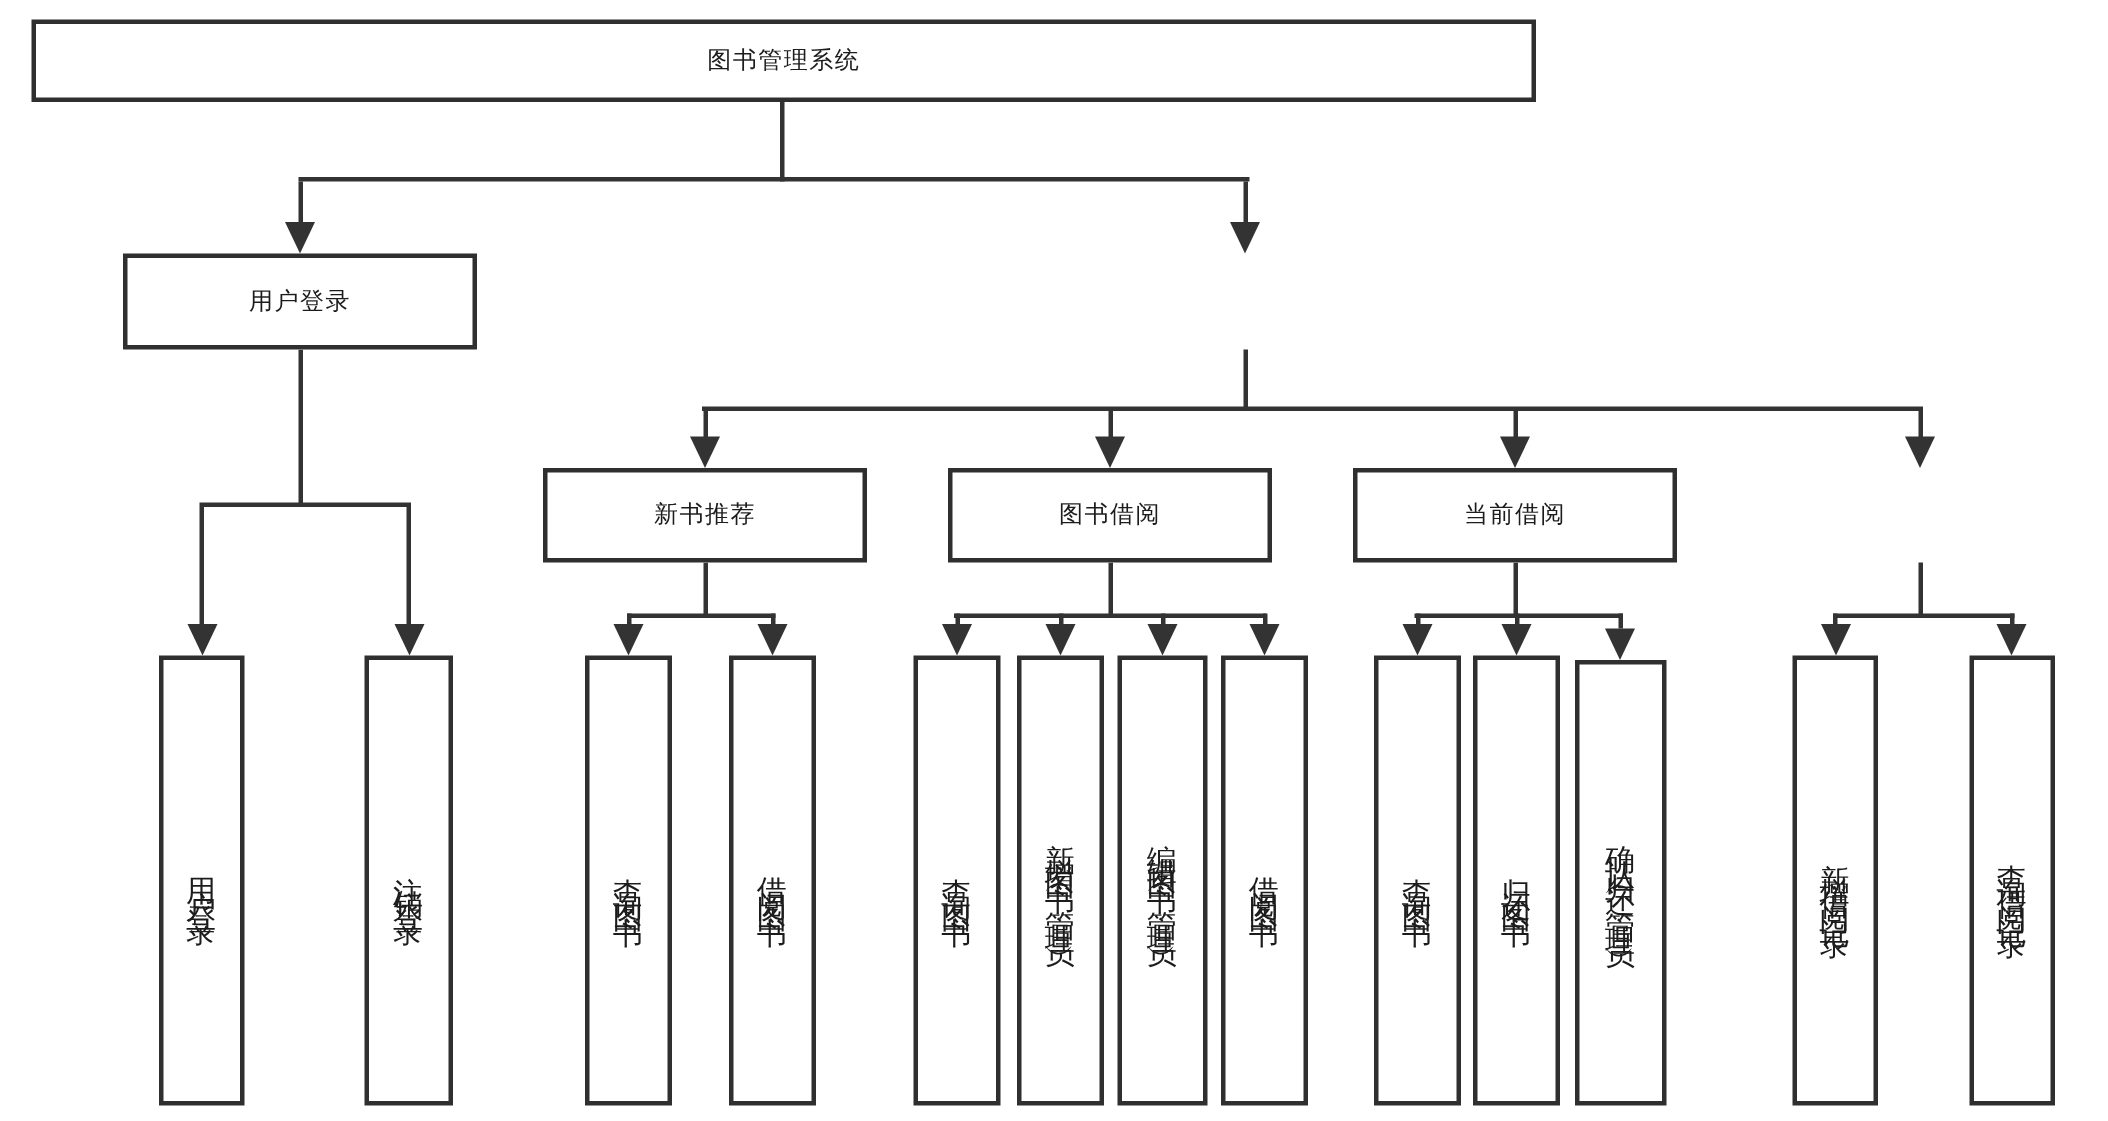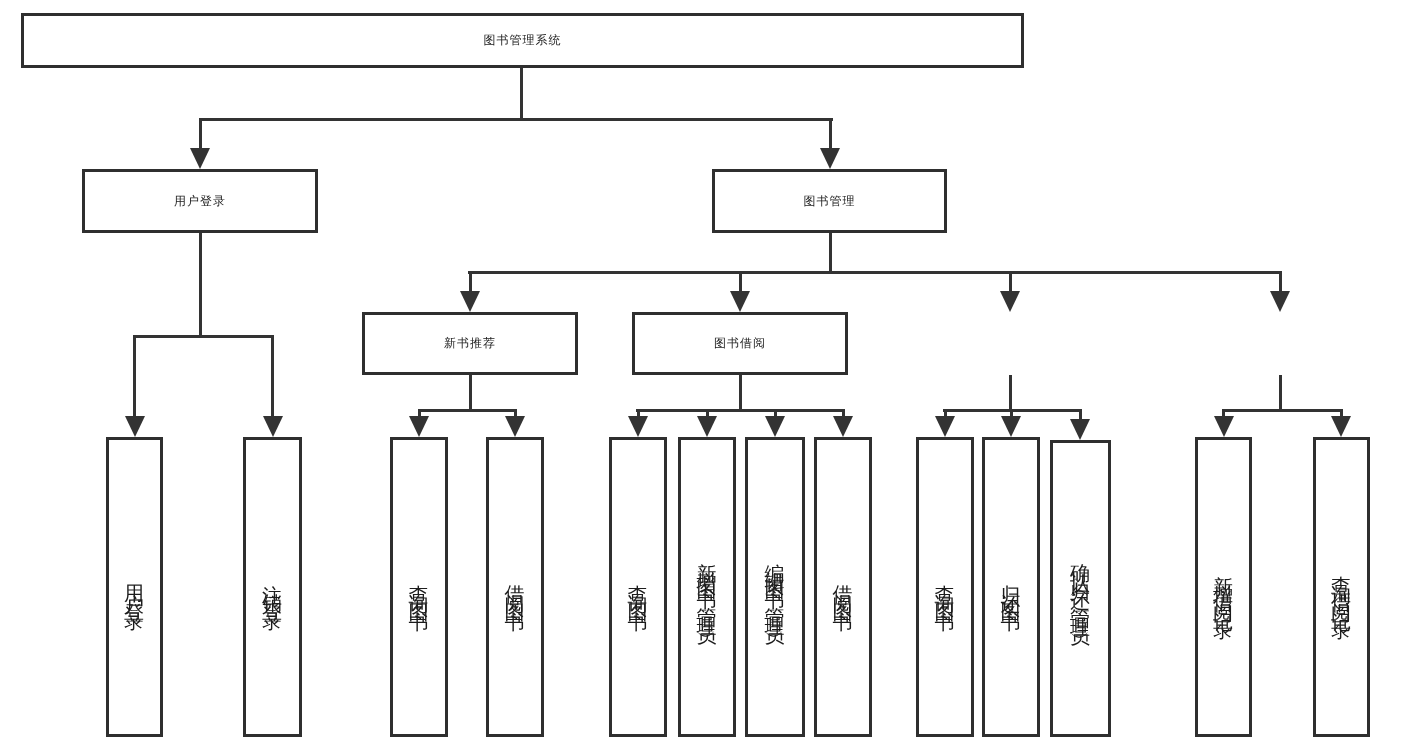--- a/index.html
+++ b/index.html
@@ -13,21 +13,21 @@
   }
   
   .hbox {
     position: absolute;
     box-sizing: border-box;
     border: 3px solid #2f2f2f;
     background: #ffffff;
     display: flex;
     align-items: center;
     justify-content: center;
-    font-size: 12px;
+    font-size: 16px;
     color: #1c1c1c;
     letter-spacing: 1px;
     z-index: 2;
   }
   
   .vbox {
     position: absolute;
     box-sizing: border-box;
     border: 3px solid #2f2f2f;
     background: #ffffff;
@@ -81,23 +81,20 @@
 
   <div class="vl" style="left:520px;top:68px;height:53px"></div>
   <div class="hl" style="left:199px;top:118px;width:634px"></div>
   <div class="vl" style="left:199px;top:121px;height:28px"></div>
   <div class="vl" style="left:829px;top:121px;height:28px"></div>
   <div class="ar" style="left:190px;top:148px"></div>
   <div class="ar" style="left:820px;top:148px"></div>
 
   <div class="hbox" style="left:82px;top:169px;width:236px;height:64px">
     <span>用户登录</span>
-  </div>
-  <div class="hbox" style="left:712px;top:169px;width:235px;height:64px">
-    <span>图书管理</span>
   </div>
 
   <div class="vl" style="left:199px;top:233px;height:103px"></div>
   <div class="hl" style="left:133px;top:335px;width:141px"></div>
   <div class="vl" style="left:133px;top:338px;height:78px"></div>
   <div class="vl" style="left:271px;top:338px;height:78px"></div>
   <div class="ar" style="left:125px;top:416px"></div>
   <div class="ar" style="left:263px;top:416px"></div>
 
   <div class="vl" style="left:829px;top:233px;height:41px"></div>
@@ -110,20 +107,23 @@
   <div class="ar" style="left:730px;top:291px"></div>
   <div class="ar" style="left:1000px;top:291px"></div>
   <div class="ar" style="left:1270px;top:291px"></div>
 
   <div class="hbox" style="left:362px;top:312px;width:216px;height:63px">
     <span>新书推荐</span>
   </div>
   <div class="hbox" style="left:632px;top:312px;width:216px;height:63px">
     <span>图书借阅</span>
   </div>
+  <div class="hbox" style="left:902px;top:312px;width:216px;height:63px">
+    <span>当前借阅</span>
+  </div>
 
   <div class="vl" style="left:469px;top:375px;height:36px"></div>
   <div class="hl" style="left:418px;top:409px;width:99px"></div>
   <div class="vl" style="left:418px;top:409px;height:8px"></div>
   <div class="vl" style="left:514px;top:409px;height:8px"></div>
   <div class="ar" style="left:409px;top:416px"></div>
   <div class="ar" style="left:505px;top:416px"></div>
 
   <div class="vl" style="left:739px;top:375px;height:36px"></div>
   <div class="hl" style="left:636px;top:409px;width:208px"></div>

